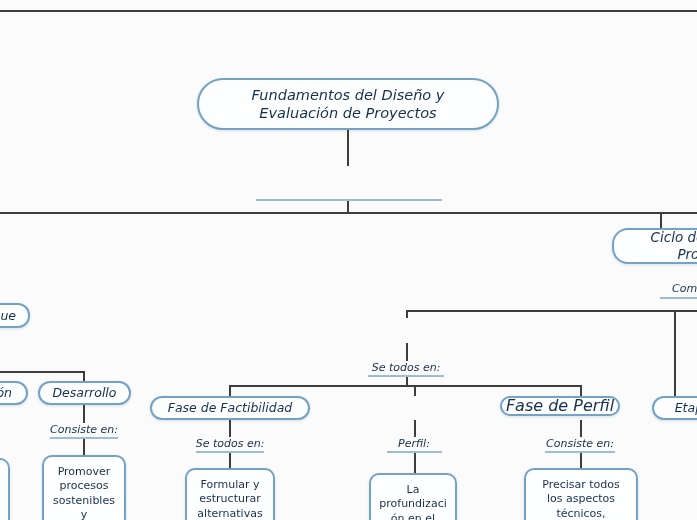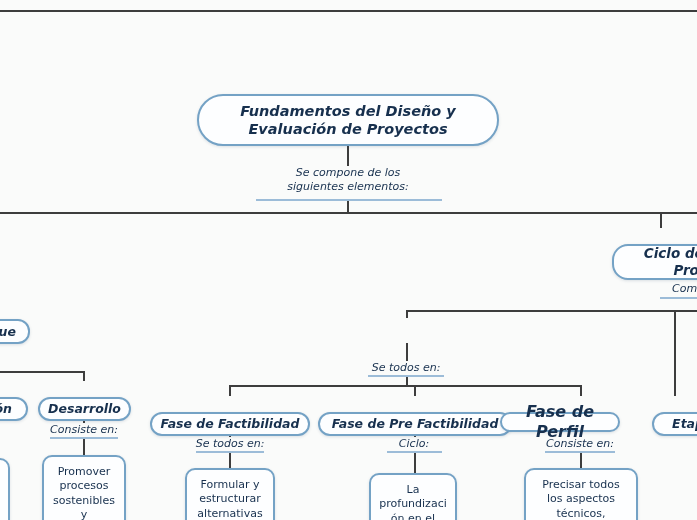--- a/index.html
+++ b/index.html
@@ -11,25 +11,24 @@
   }
   .hline,.vline { position:absolute; background:var(--line,#3d3d3d); }
   .hline { height:1.5px; }
   .vline { width:1.5px; }
   .node {
     position:absolute;
     background:var(--node-fill,#fdfeff);
     border:2px solid var(--node-border,#74a2c5);
     color:var(--node-text,#17304e);
     border-radius:12px;
-    font-weight:bold; font-style:italic;
+    font-weight:normal; font-style:italic;
     display:flex; align-items:center; justify-content:center;
     text-align:center; line-height:1.25;
     box-shadow:0 1px 3px rgba(40,70,100,.15);
-    margin-top:16px;
   }
   .node.right-align { justify-content:flex-end; text-align:right; }
   .leaf {
     position:absolute;
     background:var(--node-fill,#fdfeff);
     border:2px solid var(--node-border,#74a2c5);
     color:var(--node-text,#17304e);
     border-radius:10px;
     font-size:11px; line-height:1.3;
     text-align:center; padding:8px 7px;
@@ -69,33 +68,32 @@
   <div class="vline" style="left:414px;top:420px;height:17px"></div>
   <div class="vline" style="left:414px;top:453px;height:20px"></div>
   <div class="vline" style="left:580px;top:420px;height:17px"></div>
   <div class="vline" style="left:580px;top:453px;height:15px"></div>
 
   <div class="hline" style="left:0;top:371px;width:84px"></div>
   <div class="vline" style="left:83px;top:371px;height:10px"></div>
   <div class="vline" style="left:83px;top:405px;height:18px"></div>
   <div class="vline" style="left:83px;top:439px;height:16px"></div>
 
-  <div class="clabel" style="left:283px;top:166px;width:130px">Se compone de los siguientes elementos:</div>
   <div class="cunder" style="left:256px;top:199px;width:186px"></div>
 
   <div class="clabel" style="left:650px;top:282px;width:112px">Comprende:</div>
   <div class="cunder" style="left:660px;top:297px;width:90px"></div>
 
   <div class="clabel" style="left:356px;top:361px;width:100px">Se todos en:</div>
   <div class="cunder" style="left:368px;top:375px;width:76px"></div>
 
   <div class="clabel" style="left:180px;top:437px;width:100px">Se todos en:</div>
   <div class="cunder" style="left:196px;top:451px;width:68px"></div>
 
-  <div class="clabel" style="left:364px;top:437px;width:100px">Ciclo:</div>
+  <div class="clabel" style="left:364px;top:437px;width:100px">Perfil:</div>
   <div class="cunder" style="left:387px;top:451px;width:55px"></div>
 
   <div class="clabel" style="left:530px;top:437px;width:100px">Consiste en:</div>
   <div class="cunder" style="left:545px;top:451px;width:70px"></div>
 
   <div class="clabel" style="left:34px;top:423px;width:100px">Consiste en:</div>
   <div class="cunder" style="left:50px;top:437px;width:68px"></div>
 
   <div class="node" style="left:197px;top:78px;width:302px;height:52px;border-radius:26px;font-size:14.5px;padding:0 28px">Fundamentos del Diseño y Evaluación de Proyectos</div>
 
@@ -103,21 +101,20 @@
 
   <div class="node right-align" style="left:-54px;top:303px;width:84px;height:25px;font-size:12.5px;padding-right:12px">oque</div>
 
 
   <div class="node right-align" style="left:-54px;top:381px;width:82px;height:24px;font-size:12.5px;padding-right:14px">ón</div>
 
   <div class="node" style="left:150px;top:396px;width:160px;height:24px;font-size:12.5px">Fase de Factibilidad</div>
 
   <div class="node" style="left:38px;top:381px;width:93px;height:24px;font-size:12.5px">Desarrollo</div>
 
-  <div class="node" style="left:318px;top:396px;width:194px;height:24px;font-size:12.5px">Fase de Pre Factibilidad</div>
 
   <div class="node" style="left:500px;top:396px;width:120px;height:20px;font-size:16px">Fase de Perfil</div>
 
   <div class="node" style="left:652px;top:396px;width:88px;height:24px;font-size:12.5px">Etapas</div>
 
   <div class="leaf" style="left:42px;top:455px;width:84px;height:106px">Promover procesos sostenibles y estructural</div>
 
   <div class="leaf" style="left:185px;top:468px;width:90px;height:92px">Formular y estructurar alternativas de solución a</div>
 
   <div class="leaf" style="left:369px;top:473px;width:88px;height:92px">La profundización en el análisis de las</div>

